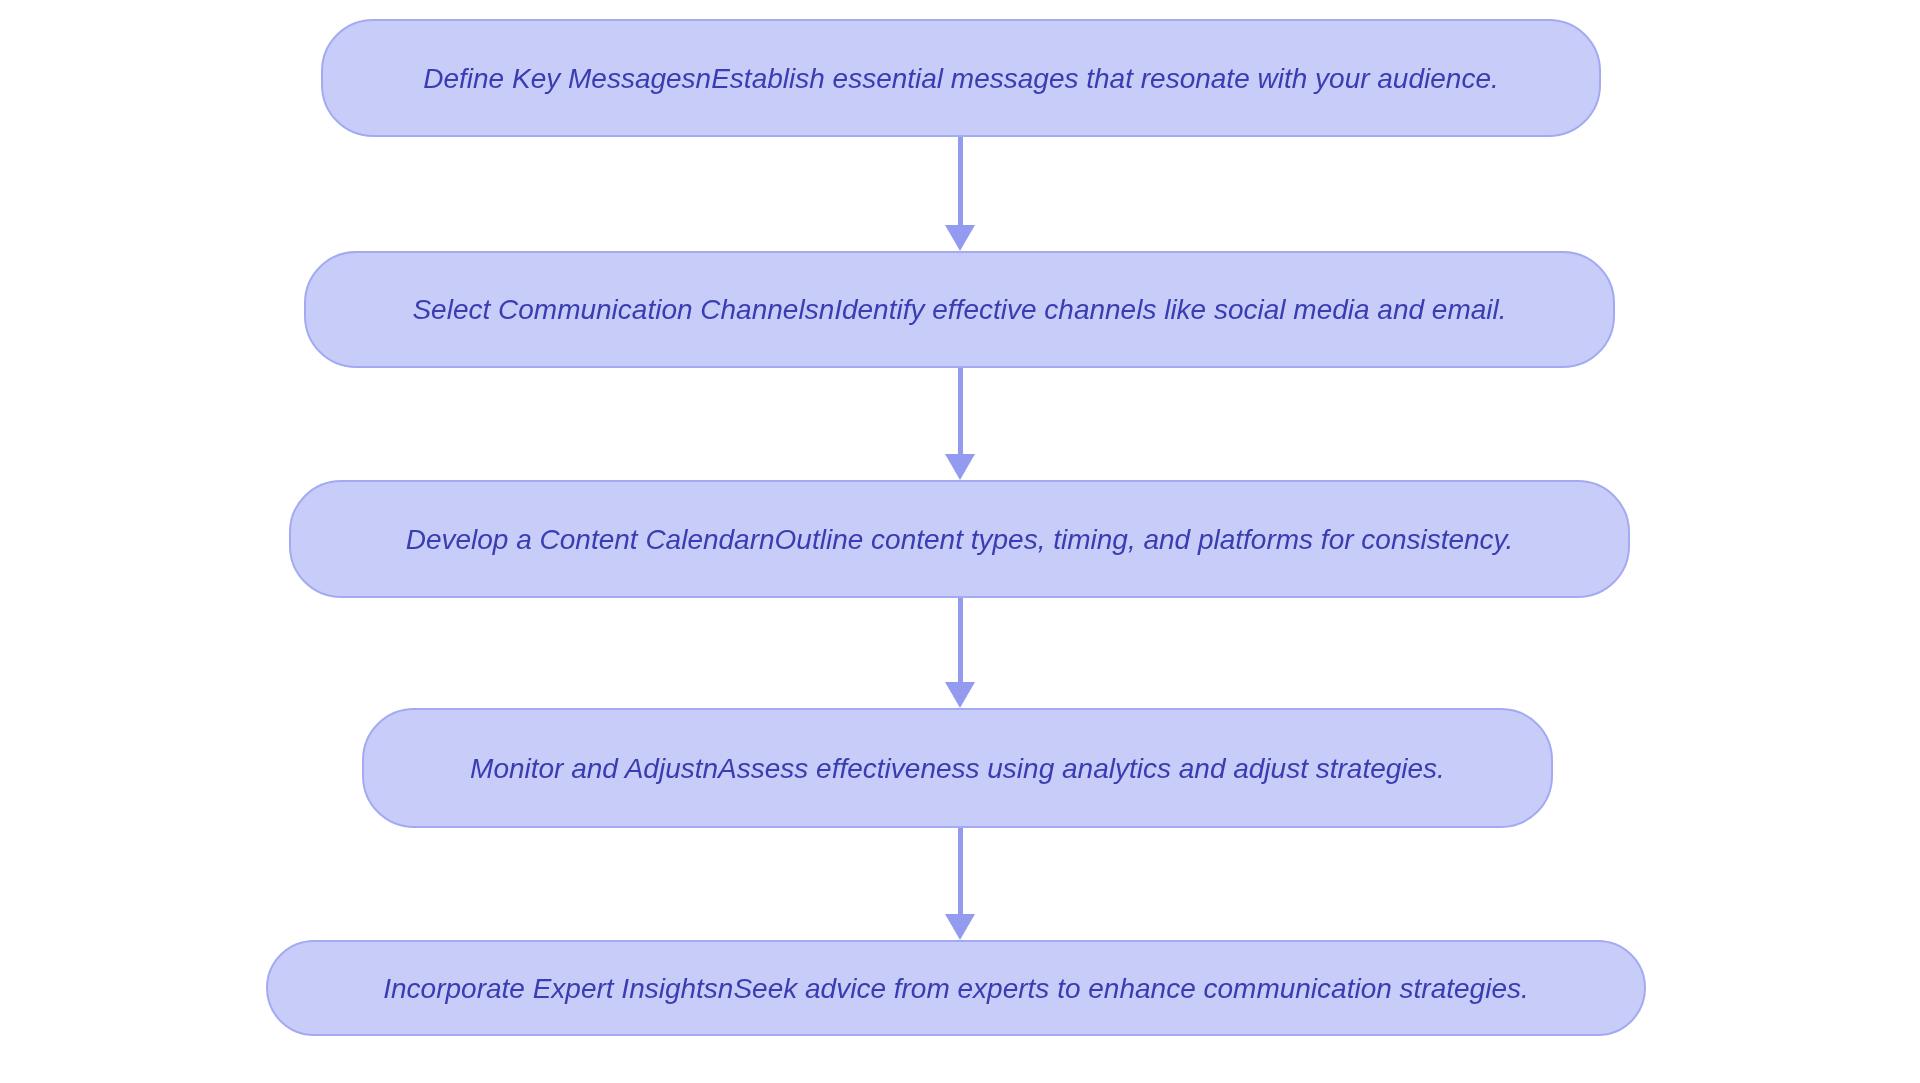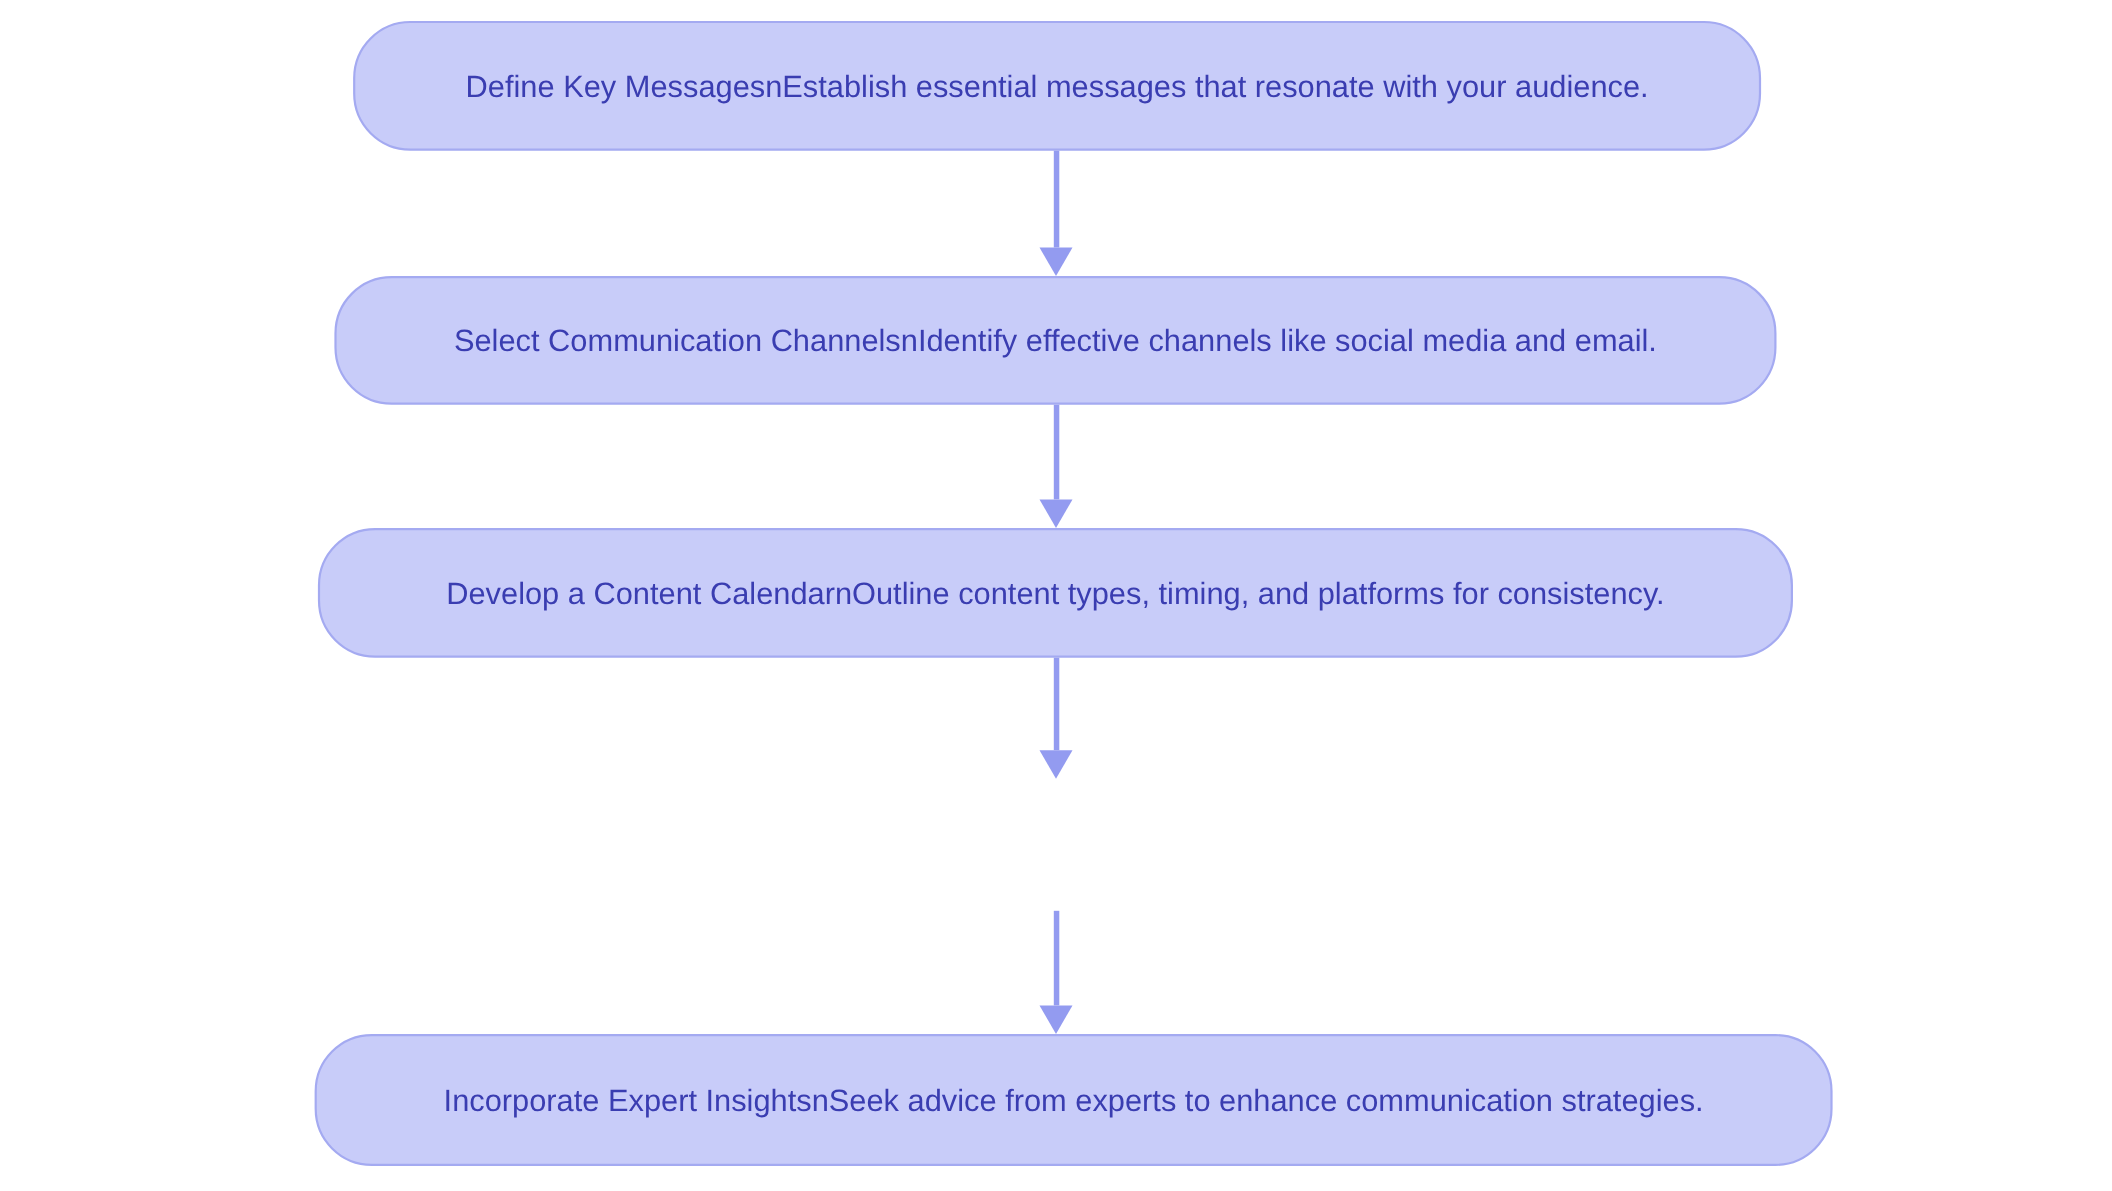--- a/index.html
+++ b/index.html
@@ -31,20 +31,21 @@
     display: flex;
     align-items: center;
     justify-content: center;
     text-align: center;
   }
   .node-label {
     color: var(--node-text);
     font-size: 28px;
     line-height: 1.25;
     white-space: nowrap;
+    font-style: italic;
   }
   .arrow {
     position: absolute;
     width: 30px;
     display: flex;
     flex-direction: column;
     align-items: center;
   }
   .arrow-shaft {
     width: 5px;
@@ -84,23 +85,26 @@
 
   <div class="node" style="left:289px; top:480px; width:1341px; height:118px;justify-content:center;">
     <span class="node-label">Develop a Content CalendarnOutline content types, timing, and platforms for consistency.</span>
   </div>
 
   <div class="arrow" style="left:945px; top:598px; height:110px;">
     <div class="arrow-shaft"></div>
     <div class="arrow-head"></div>
   </div>
 
+  <div class="node" style="left:362px; top:708px; width:1191px; height:120px;">
+    <span class="node-label">Monitor and AdjustnAssess effectiveness using analytics and adjust strategies.</span>
+  </div>
 
   <div class="arrow" style="left:945px; top:828px; height:112px;">
     <div class="arrow-shaft"></div>
     <div class="arrow-head"></div>
   </div>
 
-  <div class="node" style="left:286px; top:940px; width:1380px; height:120px;">
+  <div class="node" style="left:266px; top:940px; width:1380px; height:96px;">
     <span class="node-label">Incorporate Expert InsightsnSeek advice from experts to enhance communication strategies.</span>
   </div>
 
 </div>
 
 </body></html>

